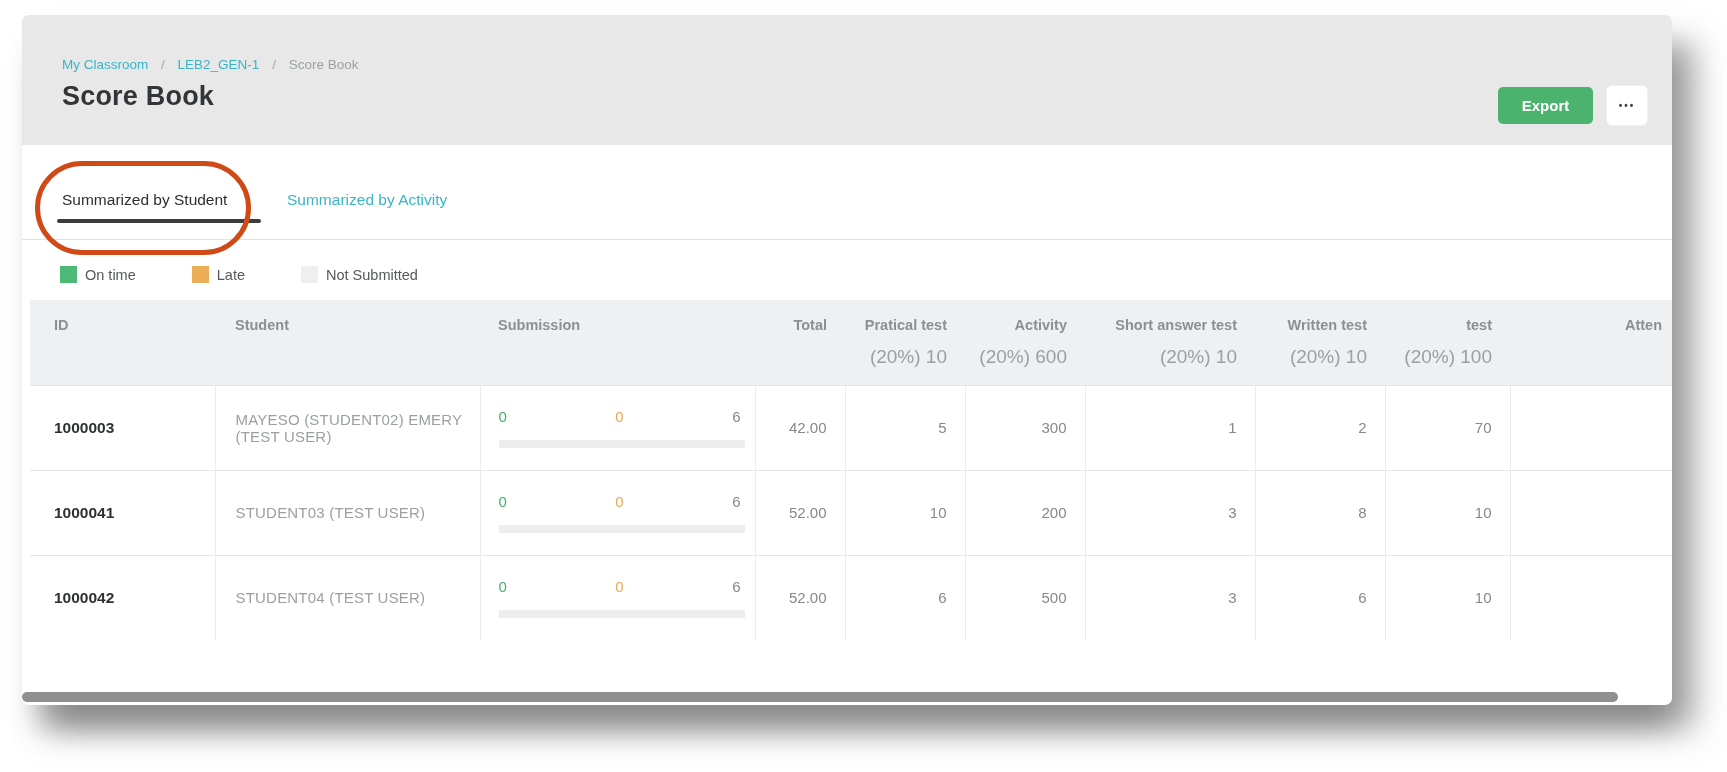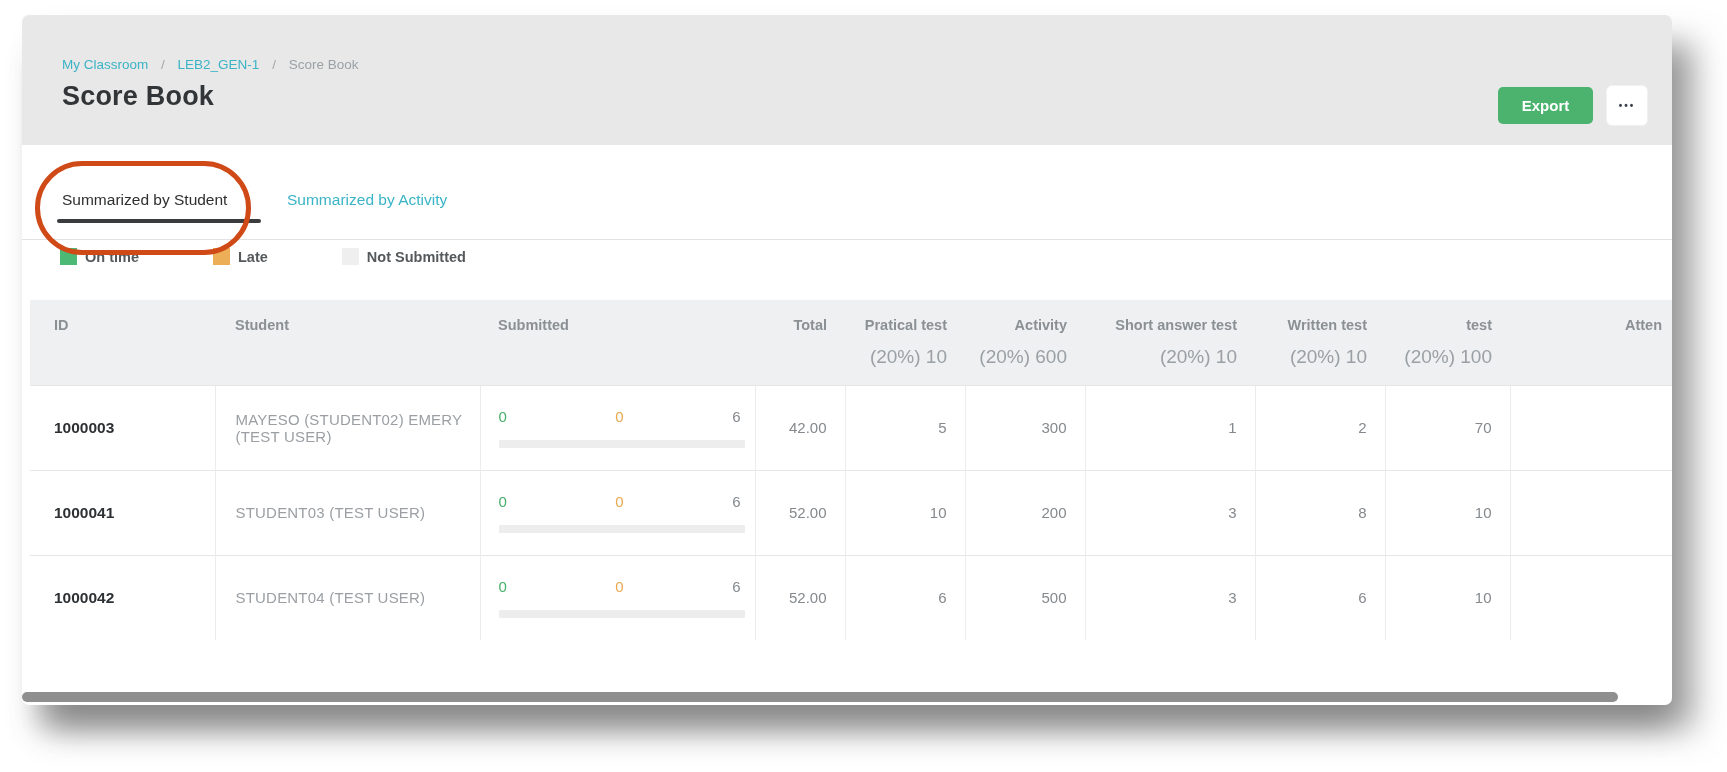--- a/index.html
+++ b/index.html
@@ -33,21 +33,21 @@
   .tab { position:absolute; top:38px; font-size:15.5px; cursor:pointer; white-space:nowrap; }
   .tab.active { left:40px; color:#2e2f30; }
   .tab.inactive { left:265px; color:#3ab4c6; }
   .tab-underline { position:absolute; left:35px; top:66px; width:204px; height:4px; background:#3a3c3e; border-radius:2px; }
 
   
   .annotation { position:absolute; left:13px; top:146px; width:216px; height:94px;
     border:5px solid #d04a18; border-radius:52px; z-index:30; pointer-events:none; }
 
   
-  .legend { position:absolute; left:38px; top:233px; display:flex; gap:74px; align-items:center;font-weight:bold; }
+  .legend { position:absolute; left:38px; top:251px; display:flex; gap:56px; align-items:center; }
   .legend-item { display:flex; align-items:center; gap:8px; font-size:14.5px; color:#55595c; }
   .swatch { width:17px; height:17px; display:inline-block; }
   .swatch.green { background:#4cb974; }
   .swatch.orange { background:#ecaf57; }
   .swatch.gray { background:#efefef; }
 
   
   table.score { position:absolute; left:8px; top:285px; width:1650px; border-collapse:collapse; table-layout:fixed; }
   thead th { background:#eef0f1; height:85px; vertical-align:top; padding-top:17px; font-weight:bold; }
   .th-label { font-size:14.5px; color:#8b9095; font-weight:bold; }
@@ -132,21 +132,21 @@
     </colgroup>
     <thead>
       <tr>
         <th class="left pl">
             <div class="th-label">ID</div>
           </th>
         <th class="left" style="padding-left:20px">
             <div class="th-label">Student</div>
           </th>
         <th class="left" style="padding-left:18px">
-            <div class="th-label">Submitted</div>
+            <div class="th-label">Submission</div>
           </th>
         <th class="right pr">
             <div class="th-label">Total</div>
           </th>
         <th class="right pr">
             <div class="th-label">Pratical test</div>
             <div class="th-sub">(20%) 10</div>
           </th>
         <th class="right pr">
             <div class="th-label">Activity</div>

